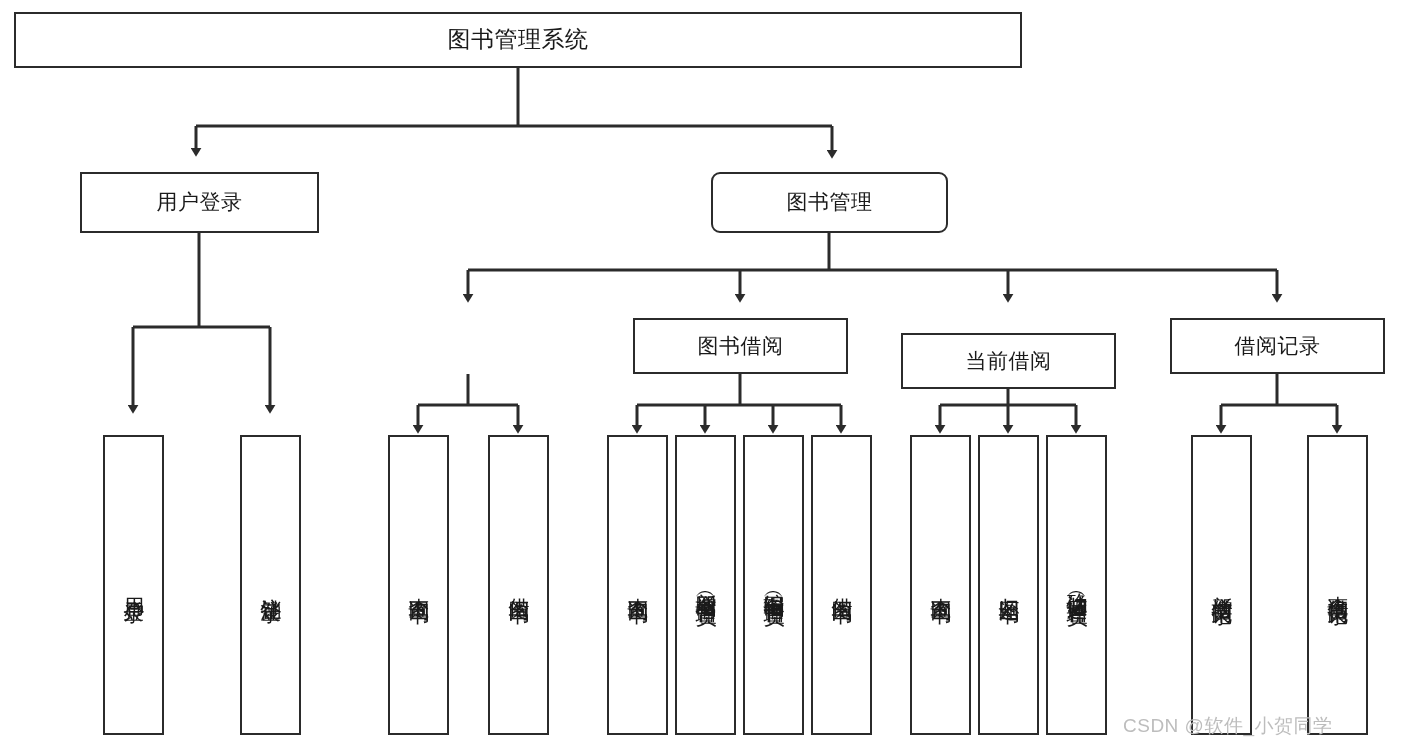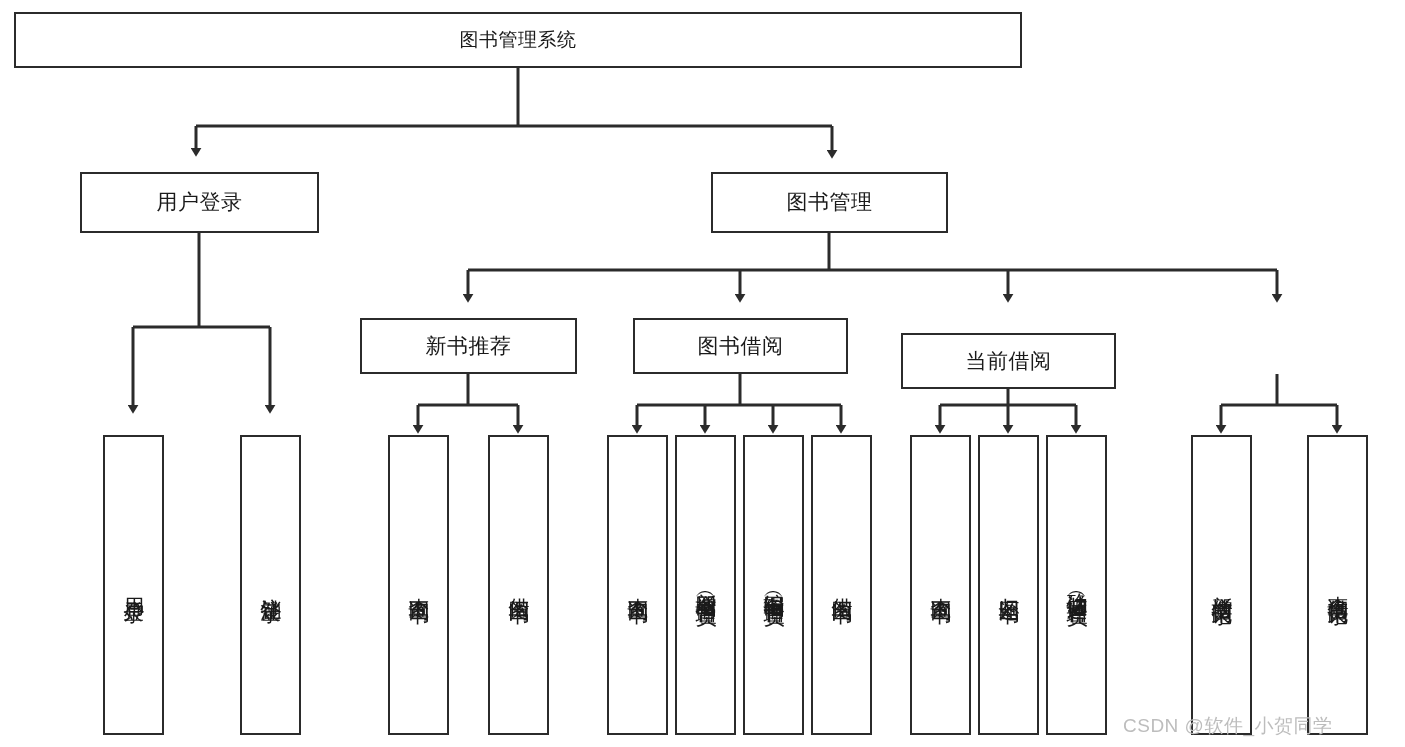--- a/index.html
+++ b/index.html
@@ -38,21 +38,21 @@
   .node .label {
     text-align: center;
     line-height: 1.18;
     letter-spacing: 0.5px;
   }
   .node.h .label {
     font-size: 21px;
     white-space: nowrap;
   }
   .node.root .label {
-    font-size: 19px;
+    font-size: 23px;
   }
   .node.v {
     align-items: center;
     justify-content: center;
   }
   .node.v .label {
     font-size: 21px;
     writing-mode: vertical-rl;
     text-orientation: upright;
     line-height: 1.28;
@@ -122,32 +122,32 @@
     </g>
   </svg>
 
   <div class="node h root" style="left:14px; top:12px; width:1008px; height:56px;">
     <span class="label">图书管理系统</span>
   </div>
 
   <div class="node h" style="left:80px; top:172px; width:239px; height:61px;">
     <span class="label">用户登录</span>
   </div>
-  <div class="node h" style="left:711px; top:172px; width:237px; height:61px;">
+  <div class="node h" style="left:711px; top:172px; width:237px; height:61px;border-radius:9px;">
     <span class="label">图书管理</span>
   </div>
 
-  <div class="node h" style="left:360px; top:318px; width:217px; height:56px;">
-    <span class="label">新书推荐</span>
-  </div>
   <div class="node h" style="left:633px; top:318px; width:215px; height:56px;">
     <span class="label">图书借阅</span>
   </div>
   <div class="node h" style="left:901px; top:333px; width:215px; height:56px;">
     <span class="label">当前借阅</span>
+  </div>
+  <div class="node h" style="left:1170px; top:318px; width:215px; height:56px;">
+    <span class="label">借阅记录</span>
   </div>
 
   <div class="node v" style="left:103px; top:435px; width:61px; height:300px;">
     <span class="label">用户登录</span>
   </div>
   <div class="node v" style="left:240px; top:435px; width:61px; height:300px;">
     <span class="label">注销登录</span>
   </div>
 
   <div class="node v" style="left:388px; top:435px; width:61px; height:300px;">

